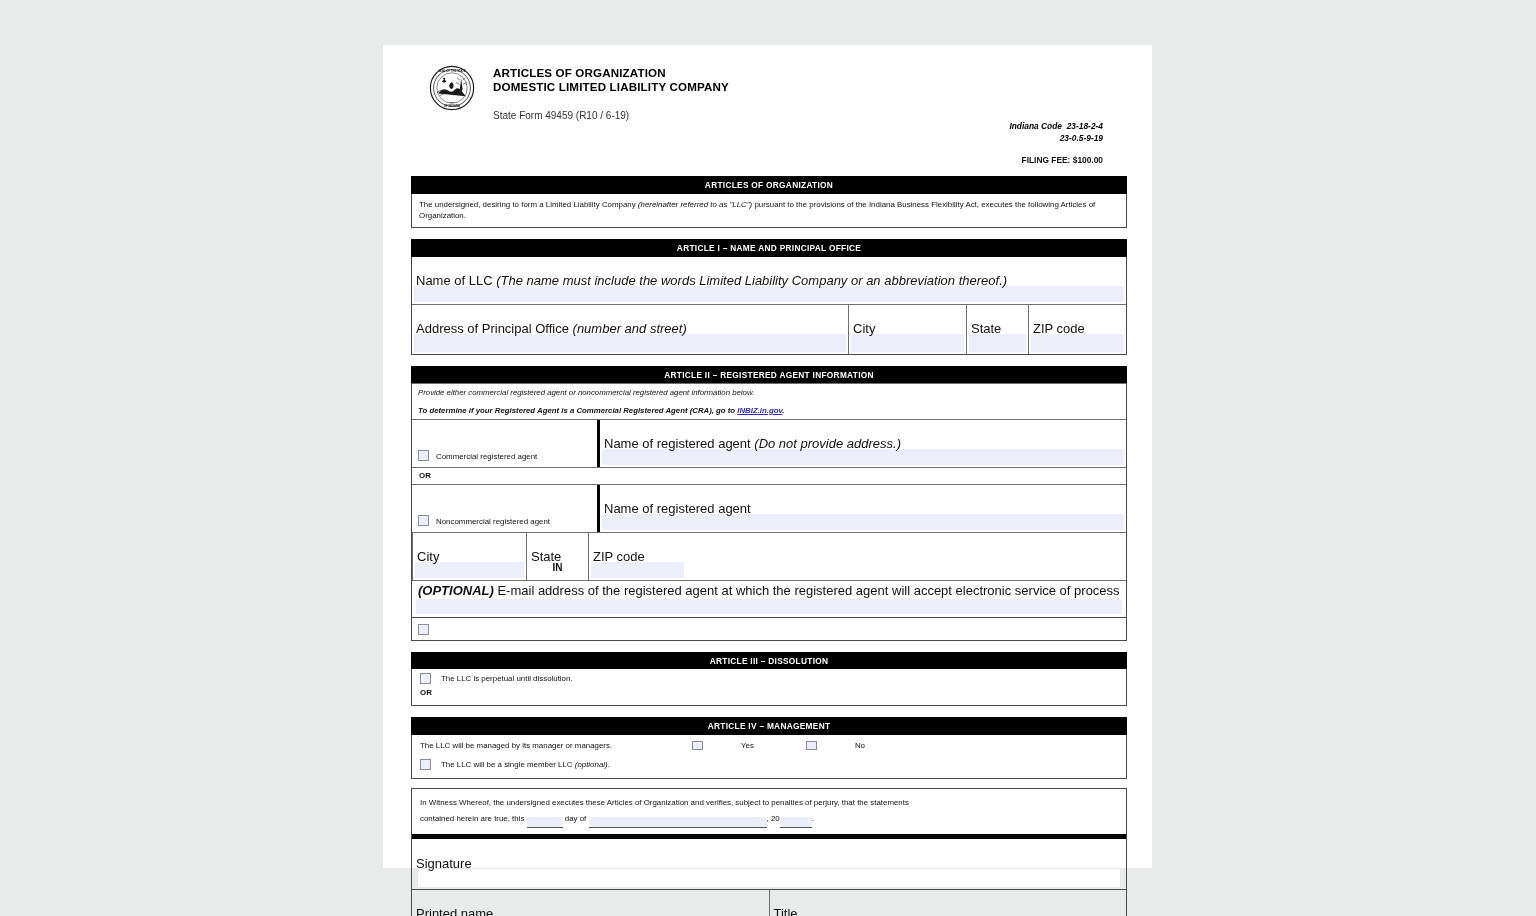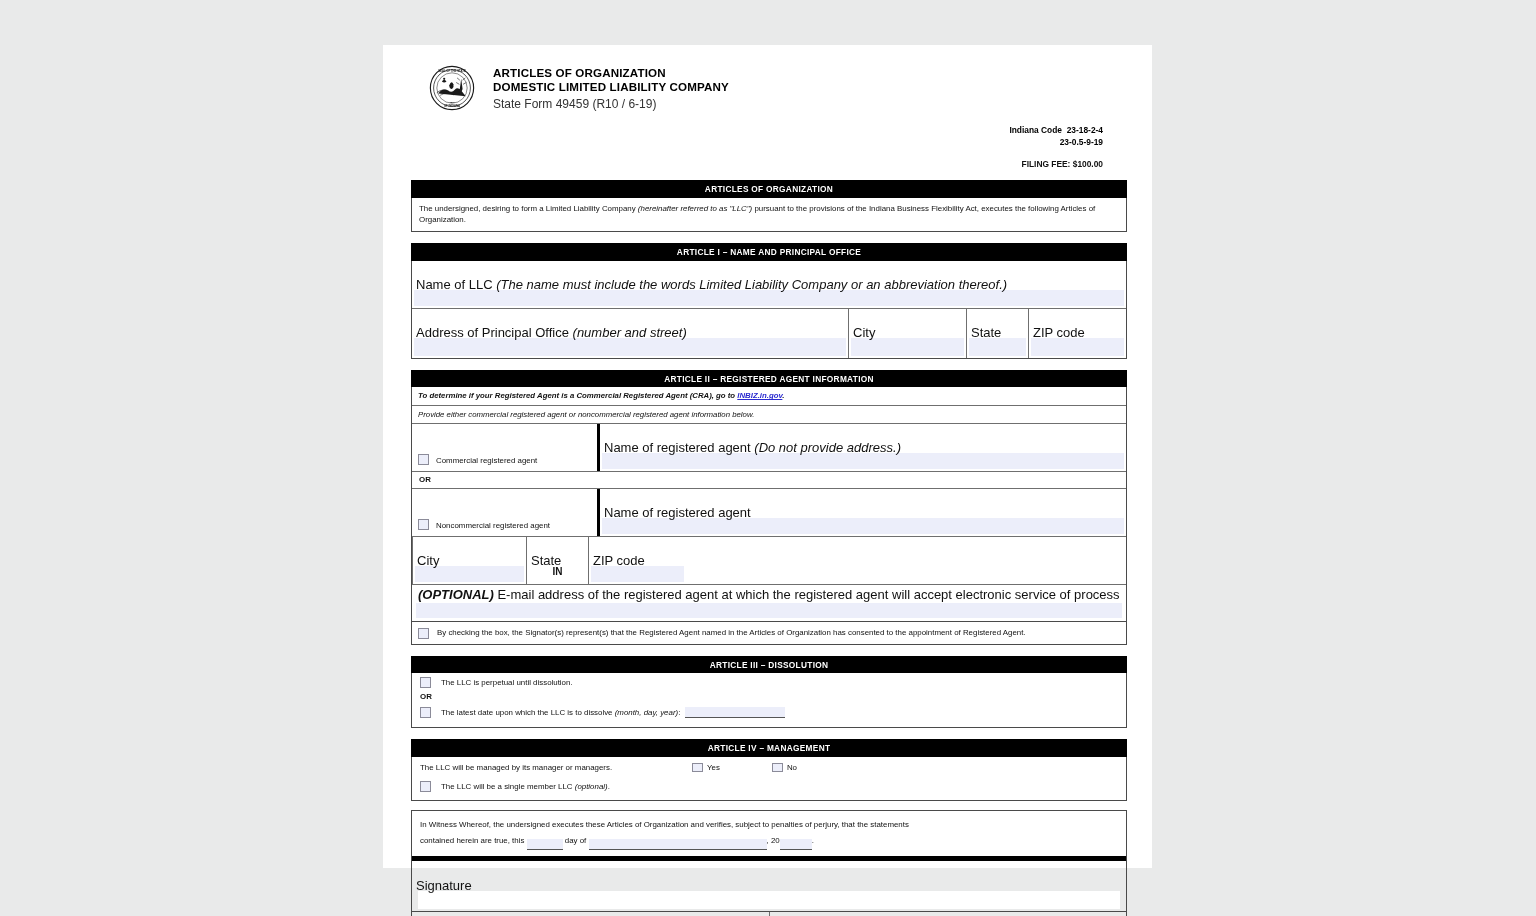--- a/index.html
+++ b/index.html
@@ -24,23 +24,23 @@
   }
 
   
   .hdr { display: flex; align-items: flex-start; padding-top: 6px; }
   .seal { width: 46px; height: 46px; flex: 0 0 46px; margin-left: 18px; margin-top: 2px; }
   .hdr-text { margin-left: 18px; padding-top: 3px; }
   .title1, .title2 {
     font-weight: bold; font-size: 11.6px; letter-spacing: .15px;
     line-height: 14px; color: #000;
   }
-  .formno { font-size: 12px; color: #333; margin-top: 3px; }
-
-  .coderow { text-align: right; margin-top: 14px; padding-right: 24px; }
+  .formno { font-size: 10px; color: #333; margin-top: 16px; }
+
+  .coderow { text-align: right; padding-right: 24px; font-style: italic; }
   .coderow .cline { font-size: 8.4px; font-weight: bold; color: #000; line-height: 11.5px; }
   .coderow .cline .lbl { font-weight: bold; }
   .fee { font-size: 8.4px; font-weight: bold; margin-top: 11px; padding-right: 24px; text-align: right; }
 
   
   .block { border: 1.4px solid #4a4a4a; margin-top: 10px; }
   .bar {
     background: #000; color: #fff; text-align: center;
     font-weight: bold; font-size: 8.3px; letter-spacing: .3px;
     padding: 3px 0 3.5px;
@@ -92,21 +92,21 @@
   .a3line .txt { margin-left: 10px; font-size: 7.9px; }
   .a3or { padding: 1px 8px 2px; font-weight: bold; font-size: 7.9px; }
   .blank-inline {
     display: inline-block; background: #eceefa; border-bottom: 1px solid #555;
     height: 11px; vertical-align: bottom;
   }
 
   
   .mgmtrow { display: flex; align-items: center; padding: 6px 8px 3px; font-size: 7.9px; }
   .mgmtrow .q { width: 272px; }
-  .optpair { display: flex; align-items: flex-end; margin-right: 52px; }
+  .optpair { display: flex; align-items: flex-end; margin-right: 52px; gap: 34px; }
   .optpair .lab { margin-left: 4px; }
 
   
   .witness { padding: 7px 8px 6px; font-size: 7.9px; line-height: 20px; }
   .sigrow { border-top: 5px solid #000000; }
   .sigcell { padding: 1.5px 4px 0; }
   .sigfill { background: #eceefa; height: 14px; margin: 1px 2px 2px; }
 </style>
 </head>
 <body>
@@ -185,23 +185,23 @@
           <div class="cfill tall"></div>
         </div>
       </div>
     </div>
   </div>
 
   <div class="bar-block">
     <div class="bar">ARTICLE II – REGISTERED AGENT INFORMATION</div>
     <div class="body">
 
+      <div class="note plain" style="border-top:1px solid #6f6f6f;">Provide either commercial registered agent or noncommercial registered agent information below.</div>
+
       <div class="note"><span>To determine if your Registered Agent is a Commercial Registered Agent (CRA), go to </span><a class="inbiz" href="#">INBIZ.in.gov</a><span>.</span></div>
-
-      <div class="note plain" style="border-top:1px solid #6f6f6f;">Provide either commercial registered agent or noncommercial registered agent information below.</div>
 
       <div class="agentrow" style="border-top:1px solid #6f6f6f;">
         <div class="agentleft">
           <span class="cb"></span>
           <span class="lbl">Commercial registered agent</span>
         </div>
         <div class="agentright">
           <div class="clabel"><span>Name of registered agent </span><i>(Do not provide address.)</i></div>
           <div class="cfill"></div>
         </div>
@@ -235,39 +235,33 @@
         </div>
       </div>
 
       <div style="border-top:1px solid #6f6f6f;">
         <div class="optline"><b><i>(OPTIONAL)</i></b><span> E-mail address of the registered agent at which the registered agent will accept electronic service of process</span></div>
         <div class="optfill"></div>
       </div>
 
       <div class="cbrow" style="border-top:1.4px solid #4a4a4a;">
         <span class="cb"></span>
-        <span class="cbtext">By checking the box, the Signator(s) represent(s) that the Registered Agent named in the Articles of Organization has consented to the appointment of Registered Agent.</span>
       </div>
 
     </div>
   </div>
 
   <div class="bar-block">
     <div class="bar">ARTICLE III – DISSOLUTION</div>
     <div class="body" style="padding-bottom:6px;">
       <div class="a3line">
         <span class="cb"></span>
         <span class="txt">The LLC is perpetual until dissolution.</span>
       </div>
       <div class="a3or">OR</div>
-      <div class="a3line">
-        <span class="cb"></span>
-        <span class="txt"><span>The latest date upon which the LLC is to dissolve </span><i>(month, day, year)</i><span>:</span></span>
-        <span class="blank-inline" style="width:100px;margin-left:5px;"></span>
-      </div>
     </div>
   </div>
 
   <div class="bar-block">
     <div class="bar">ARTICLE IV – MANAGEMENT</div>
     <div class="body">
       <div class="mgmtrow">
         <span class="q">The LLC will be managed by its manager or managers.</span>
         <span class="optpair">
           <span class="cb sm"></span>

